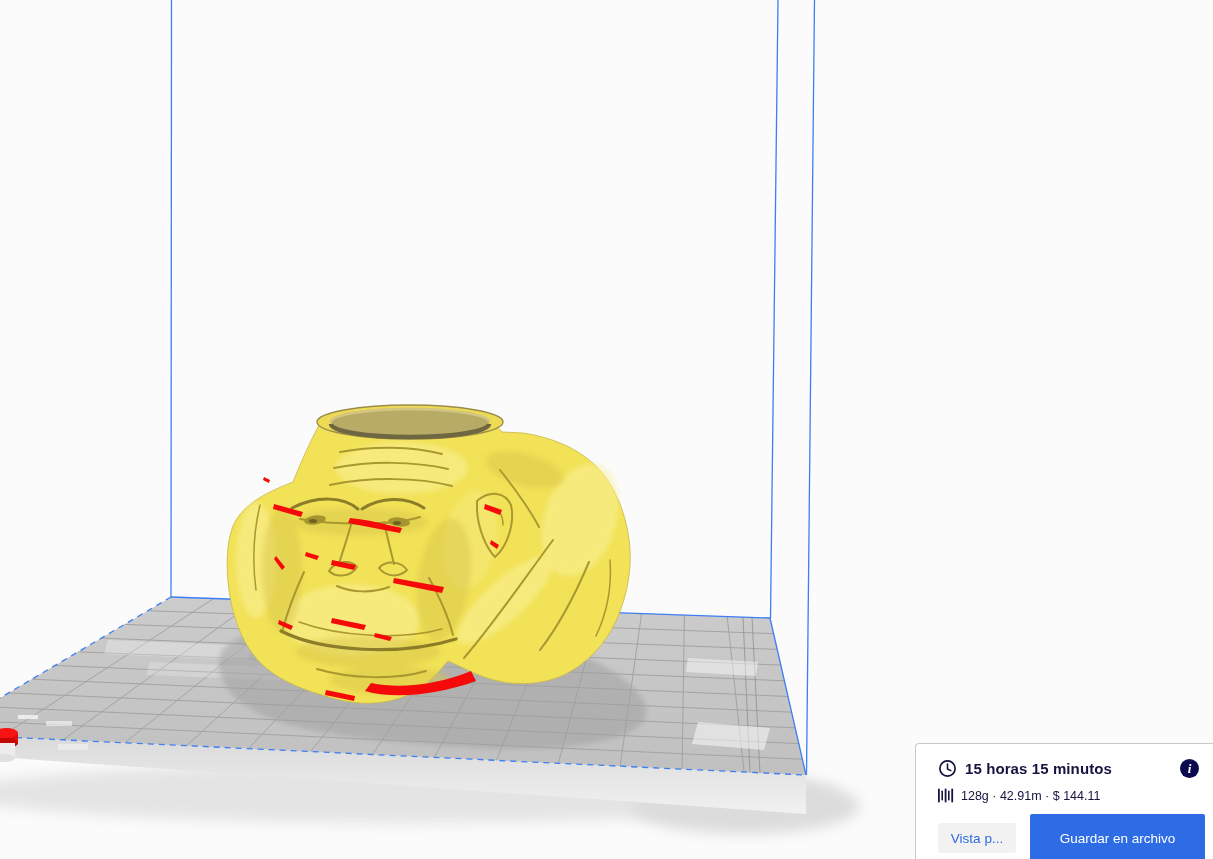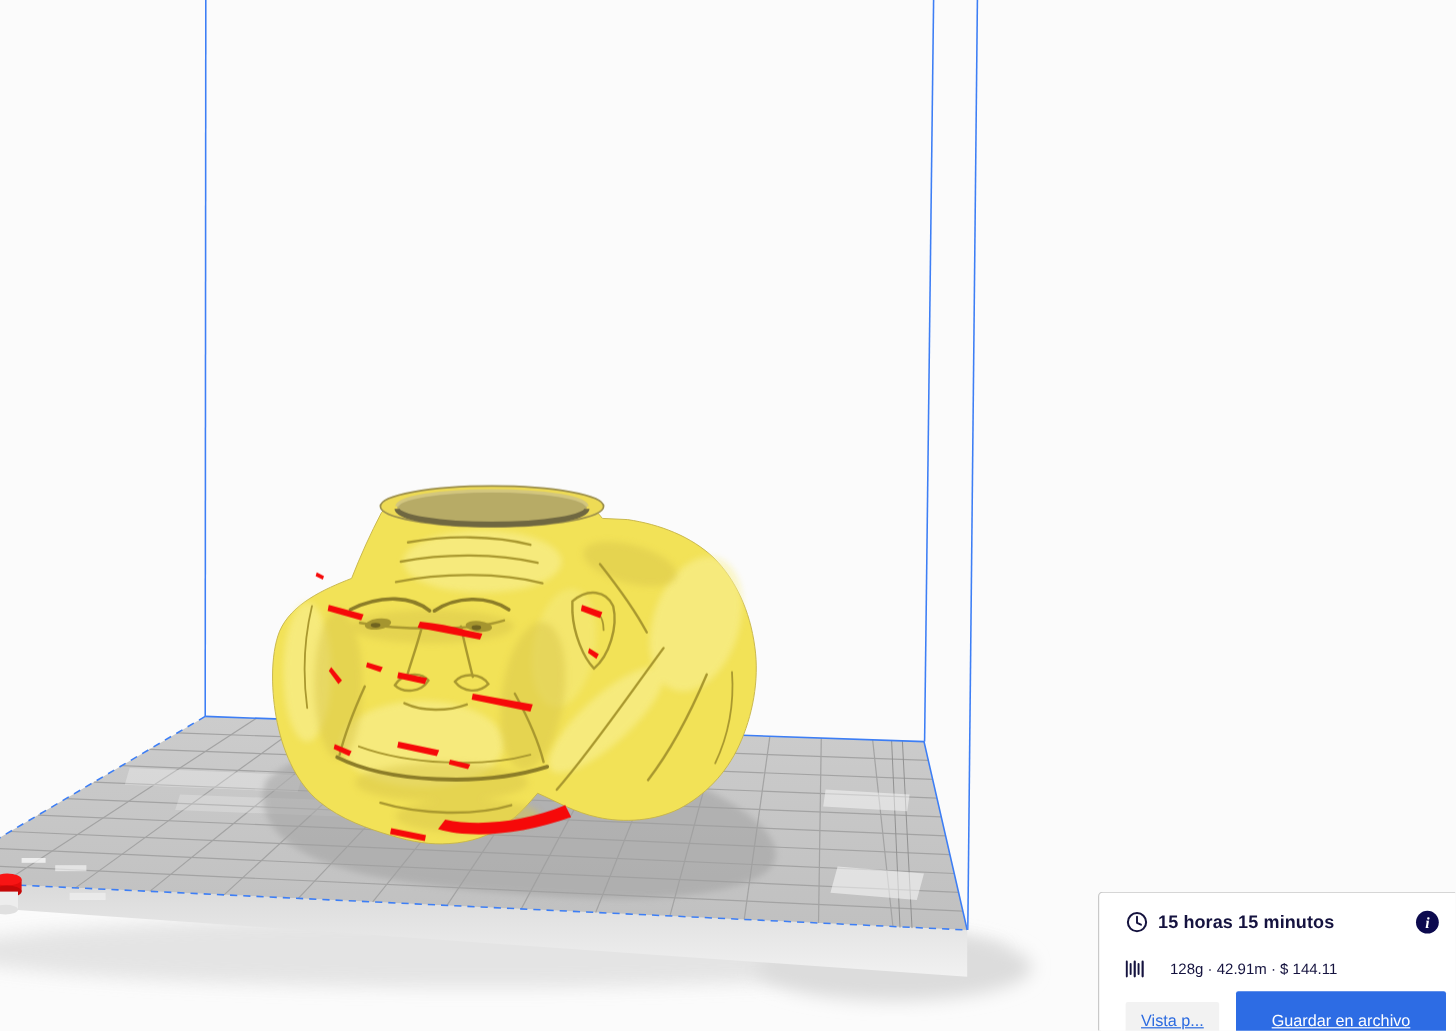--- a/index.html
+++ b/index.html
@@ -16,24 +16,24 @@
     padding:15px 8px 10px 22px;color:#15133f;
   }
   .row{display:flex;align-items:center;}
   .time-row .time-label{font-weight:bold;font-size:15px;letter-spacing:.1px;}
   .time-row{gap:8px;}
   .icon-clock,.icon-material{flex:0 0 auto;display:block;}
   .info-btn{margin-left:auto;margin-right:6px;width:19px;height:19px;border-radius:50%;
     background:#0c0a4e;color:#fff;display:flex;align-items:center;justify-content:center;
     font-family:"Liberation Serif",serif;font-style:italic;font-weight:bold;font-size:13px;
     cursor:pointer;line-height:1;}
-  .material-row{gap:21px;margin-top:22px;font-size:12.5px;}
+  .material-row{gap:7px;margin-top:10px;font-size:12.5px;}
   .buttons-row{gap:14px;margin-top:11px;}
   .btn{border:none;border-radius:2px;font-family:"Liberation Sans",sans-serif;
-       font-size:13.5px;cursor:pointer;text-decoration:underline;}
+       font-size:13.5px;cursor:pointer;}
   .btn-preview{width:78px;height:30px;background:#f2f2f2;color:#2c6be0;}
   .btn-save{flex:1;height:48px;background:#2d6ce4;color:#ffffff;}
 </style>
 </head>
 <body>
 
 <div class="stage">
 
   <svg class="viewport" viewBox="0 0 1213 859" width="1213" height="859">
     <defs>

